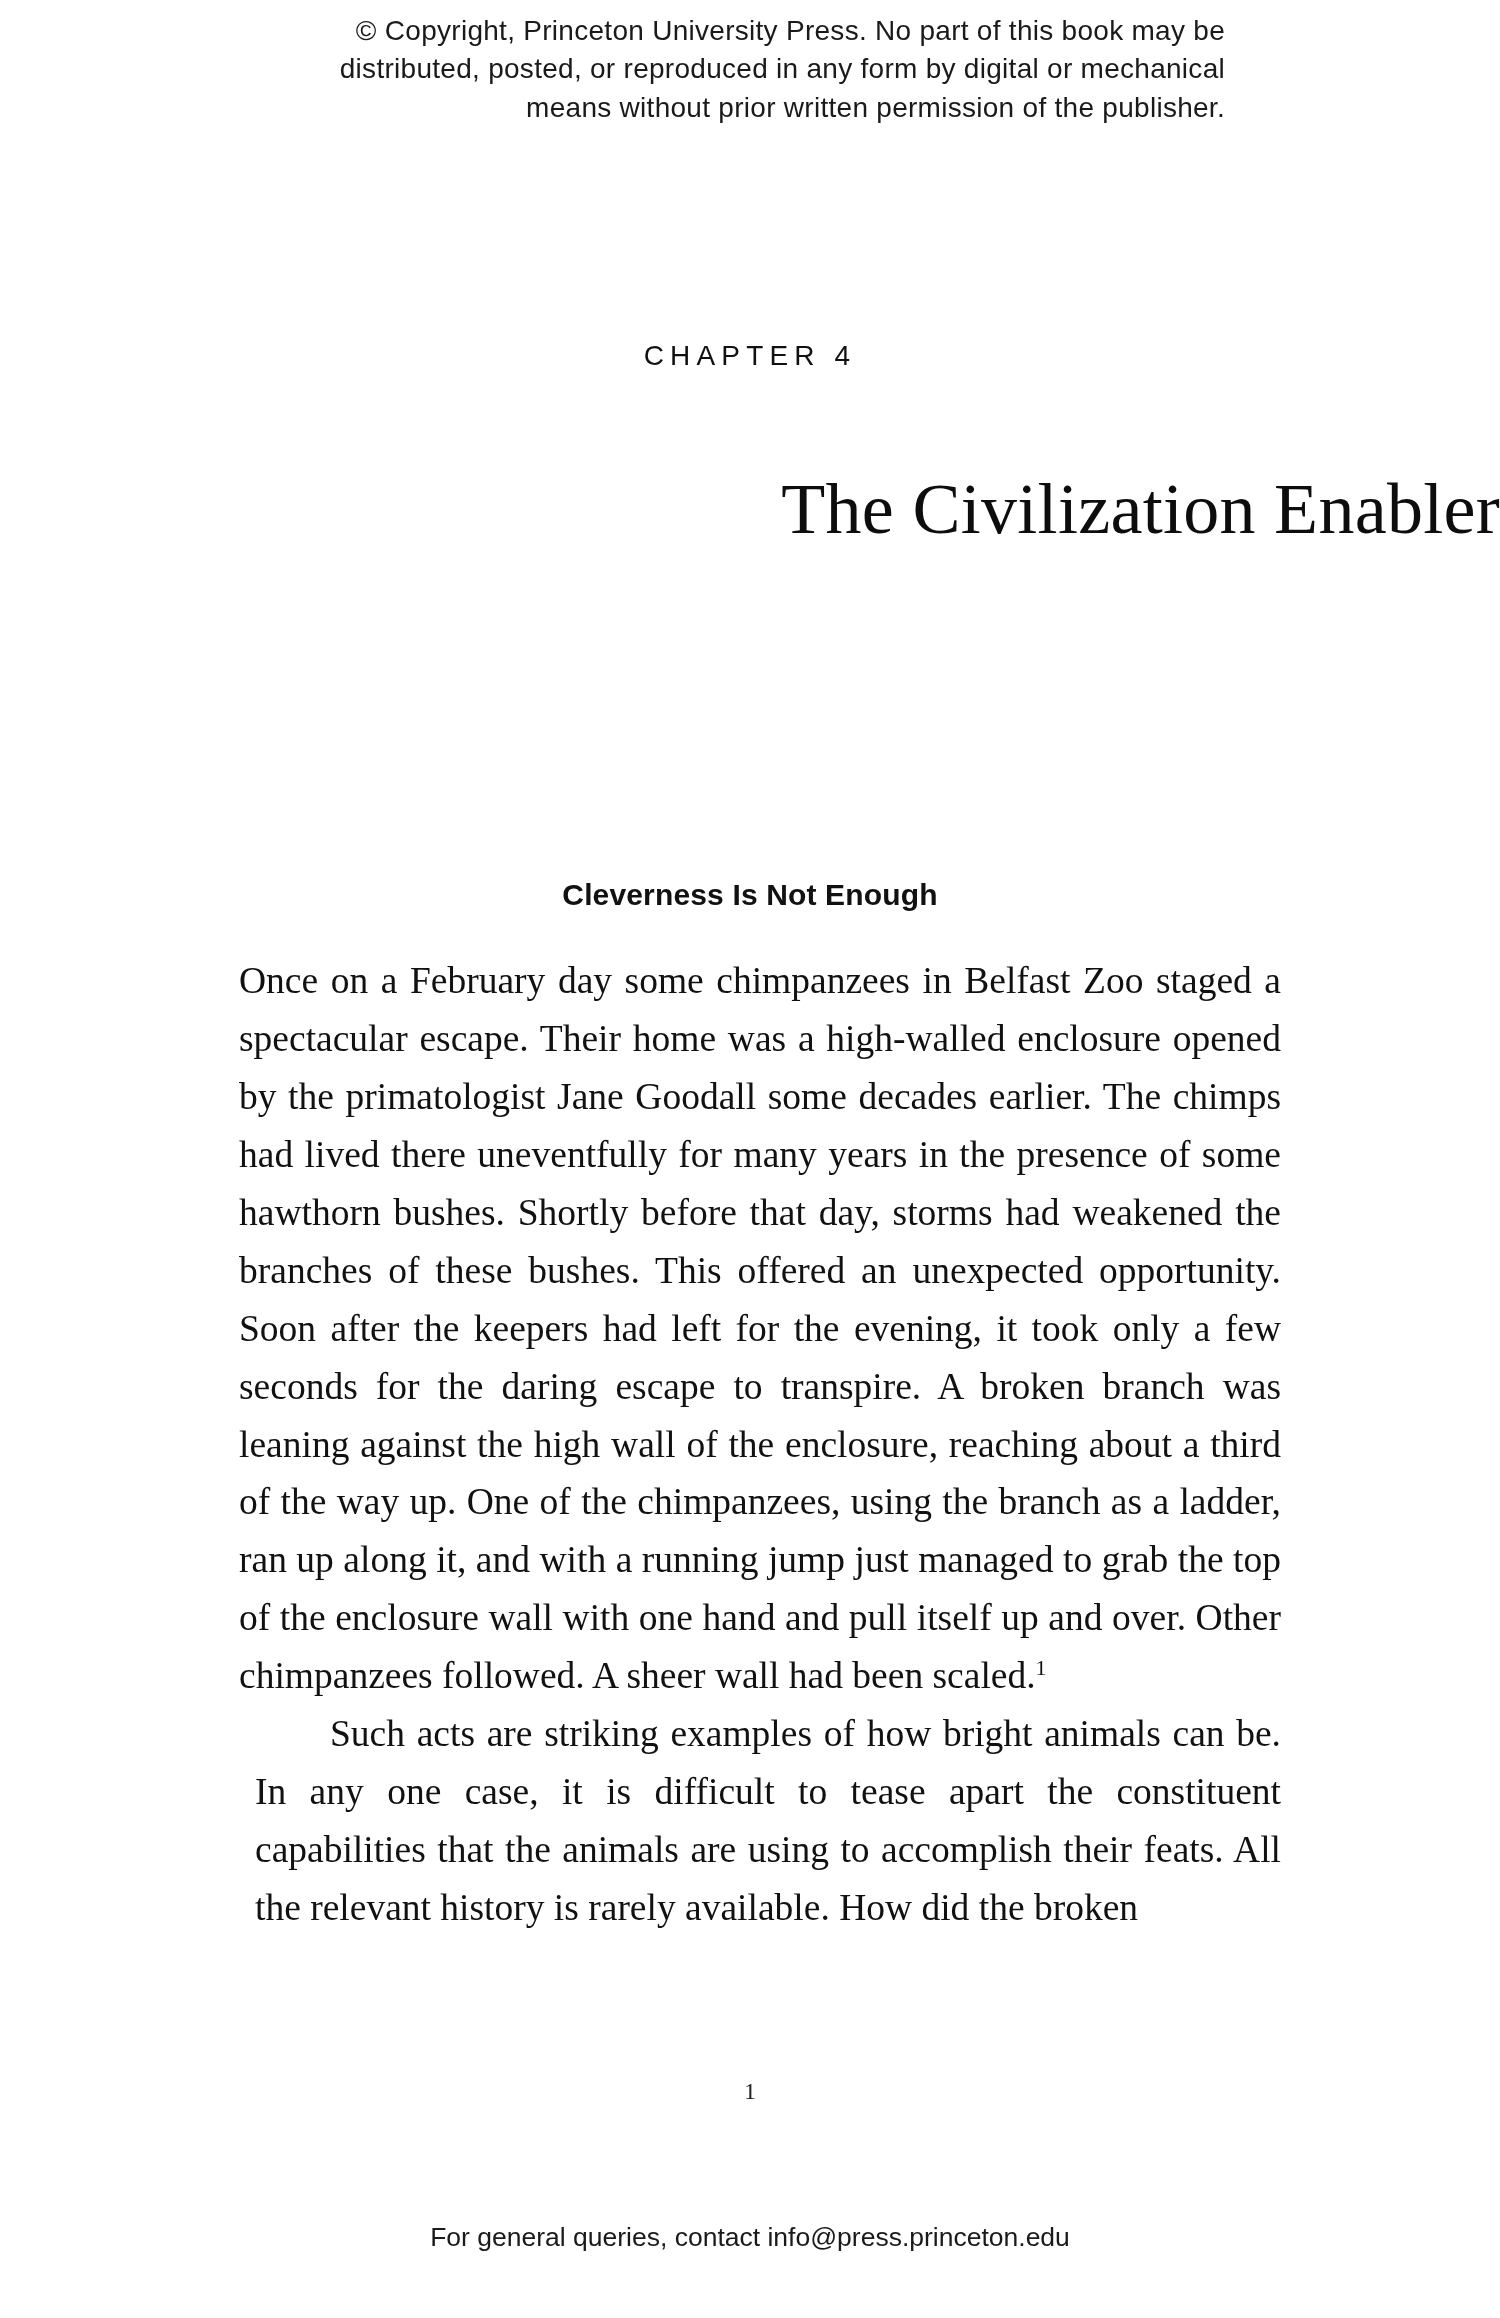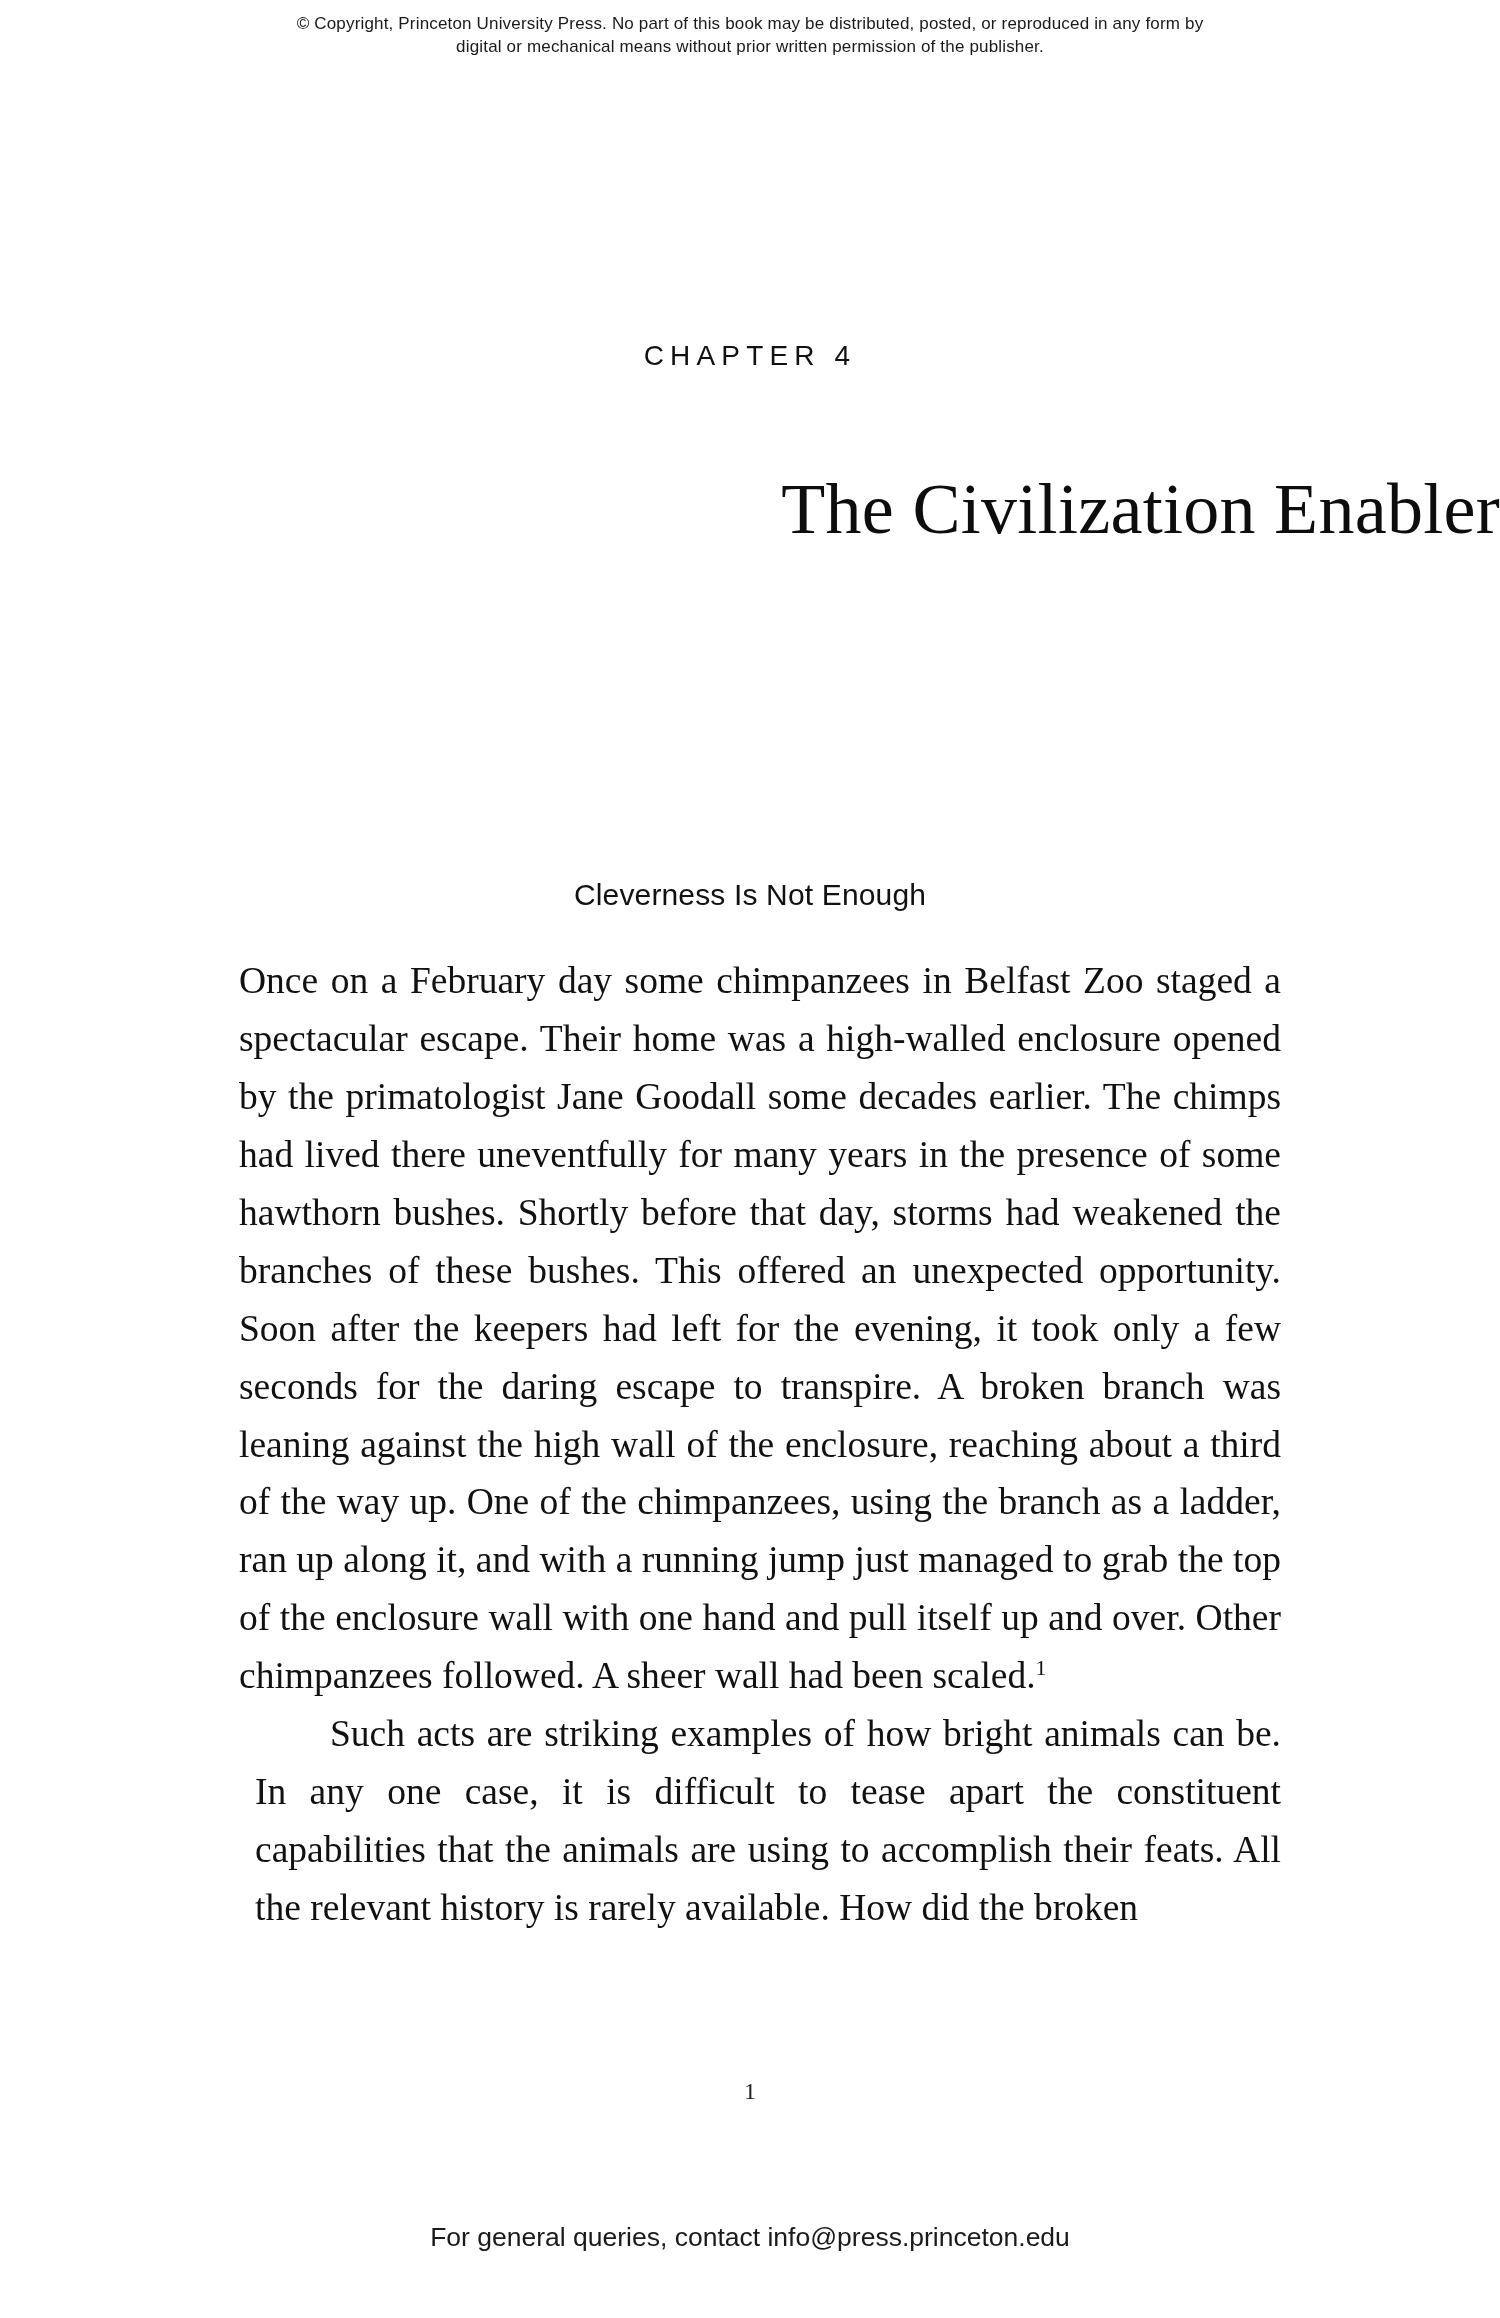--- a/index.html
+++ b/index.html
@@ -24,24 +24,24 @@
     height: 2318px;
   }
 
   
   .copyright {
     position: absolute;
     left: 275px;
     top: 12px;
     width: 950px;
     font-family: "Liberation Sans", sans-serif;
-    font-size: 17px;
+    font-size: 28px;
     line-height: 1.37;
     color: #1a1a1a;
-    text-align: center;
+    text-align: right;
     letter-spacing: 0.01em;
   }
 
   
   .chapter-label {
     position: absolute;
     left: 0;
     top: 340px;
     width: 1500px;
     text-align: center;
@@ -68,21 +68,21 @@
 
   
   .section-heading {
     position: absolute;
     left: 0;
     top: 878px;
     width: 1500px;
     text-align: center;
     font-family: "Liberation Sans", sans-serif;
     font-size: 30px;
-    font-weight: 400;
+    font-weight: 700;
     color: #111111;
     letter-spacing: 0.005em;
   }
 
   
   .body-block {
     position: absolute;
     left: 219px;
     top: 952px;
     width: 1062px;

